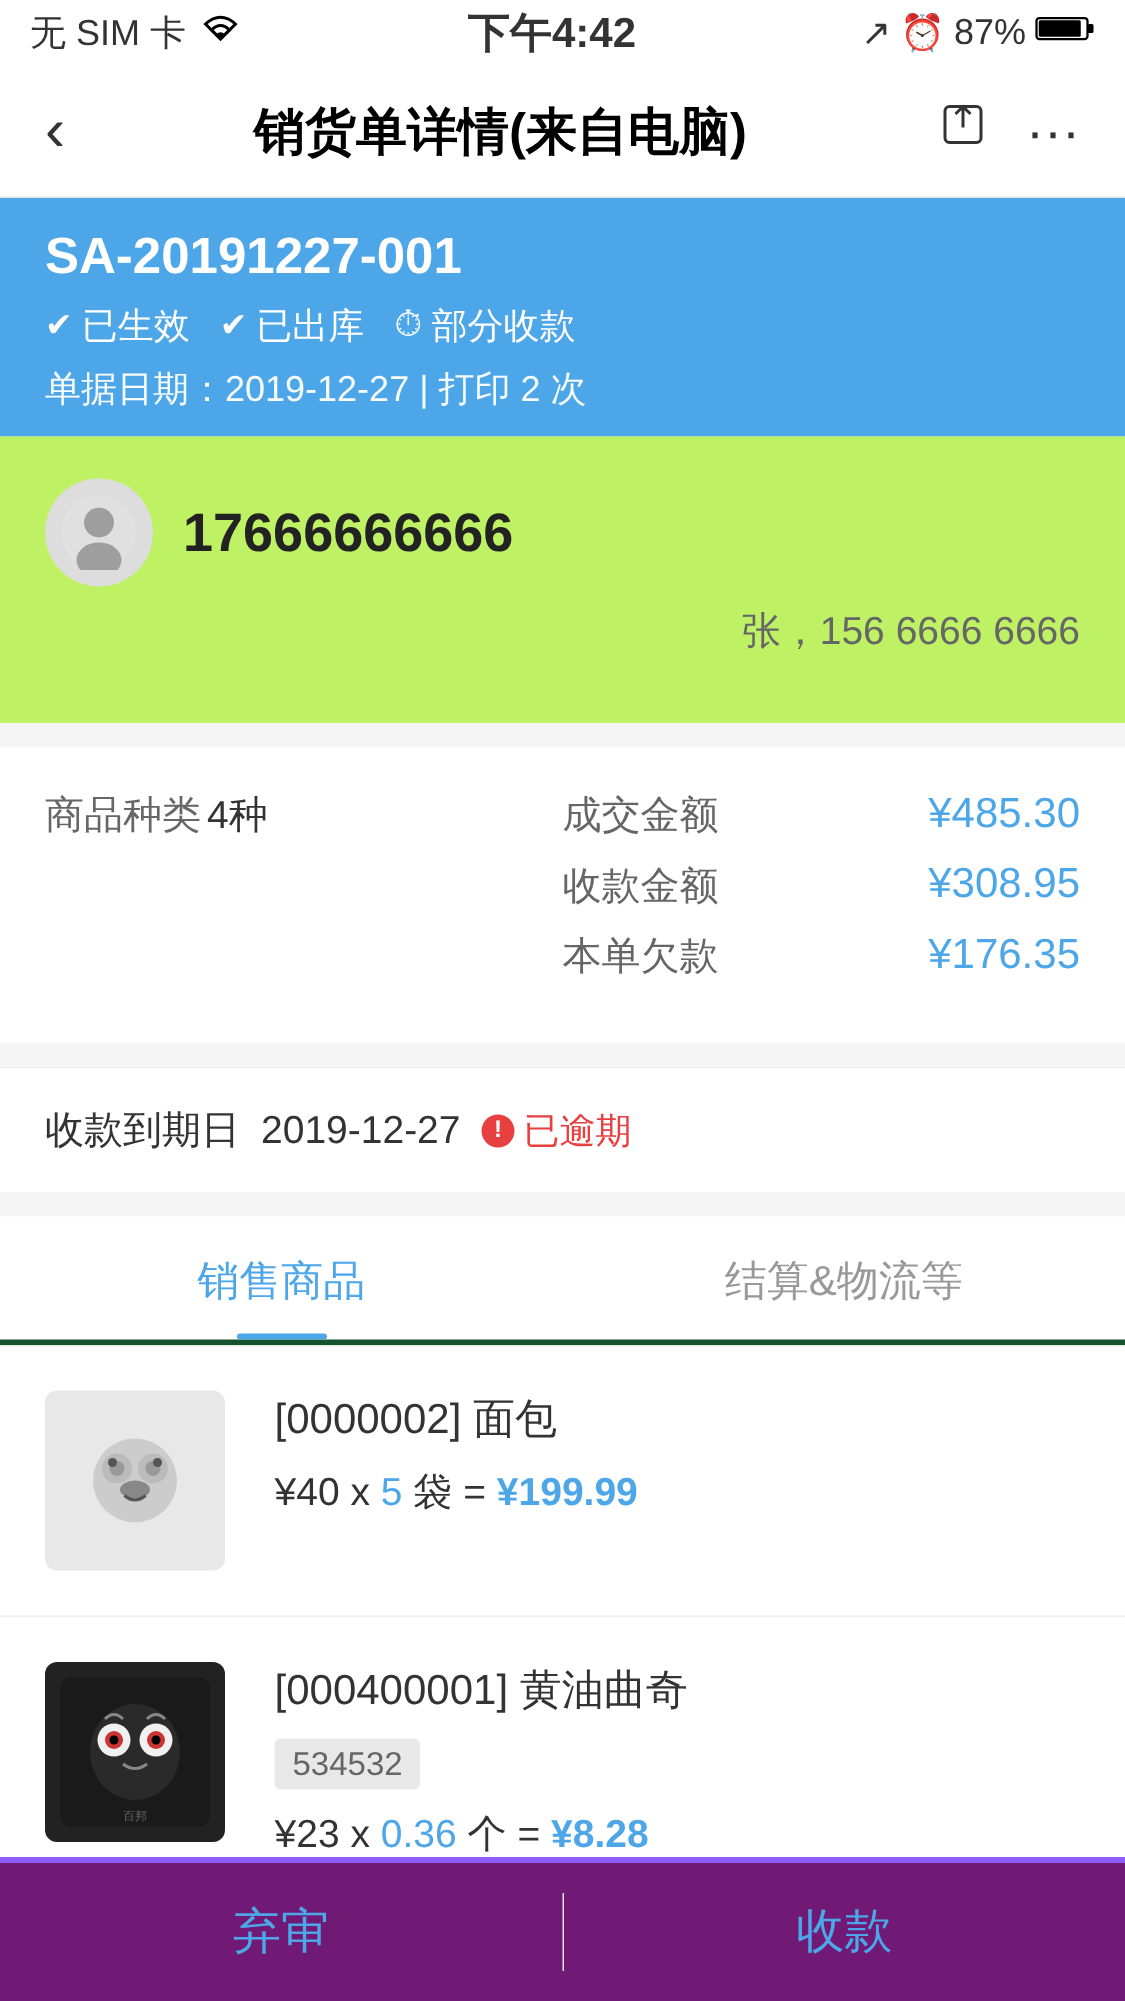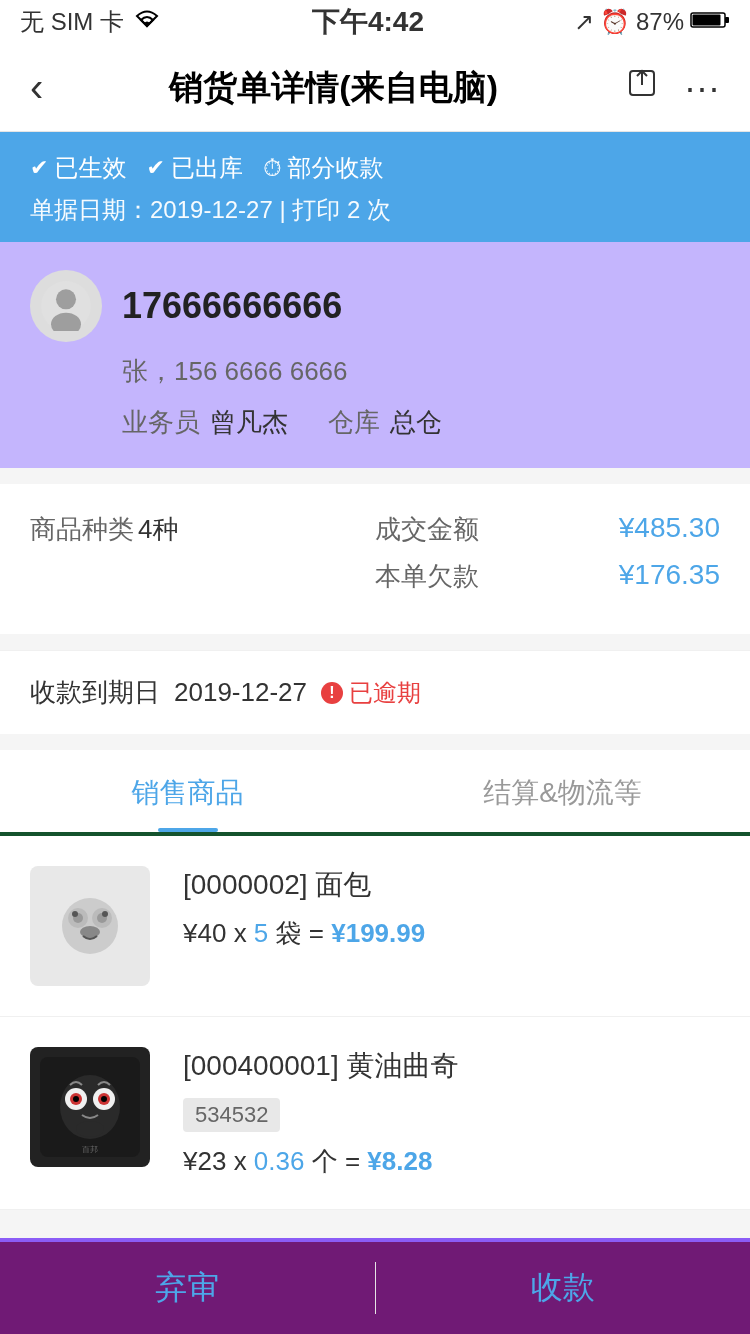--- a/index.html
+++ b/index.html
@@ -73,23 +73,24 @@
       font-size: 24px;
     }
     .status-tag .check { color: #fff; font-size: 22px; }
     .order-meta {
       font-size: 24px;
       color: rgba(255,255,255,0.95);
     }
 
     
     .customer-section {
-      background: #c4b5fd;
+      background: #bef264;
       padding: 28px 30px;
       margin-bottom: 16px;
+      text-align: right;
     }
     .customer-row {
       display: flex;
       align-items: center;
       gap: 20px;
       margin-bottom: 12px;
     }
     .avatar {
       width: 72px;
       height: 72px;
@@ -336,20 +337,21 @@
       <svg width="36" height="36" viewBox="0 0 36 36">
         <rect x="6" y="6" width="24" height="24" rx="3" fill="none" stroke="#333" stroke-width="2"></rect>
         <path d="M18 6 L18 20 M13 11 L18 6 L23 11" stroke="#333" stroke-width="2" fill="none"></path>
       </svg>
     </span>
     <span class="nav-icon">···</span>
   </div>
 </div>
 
 <div class="header-banner">
+  <div class="order-id">SA-20191227-001</div>
   <div class="order-status">
     <div class="status-tag">
       <span class="check">✔</span>
       <span>已生效</span>
     </div>
     <div class="status-tag">
       <span class="check">✔</span>
       <span>已出库</span>
     </div>
     <div class="status-tag">
@@ -369,44 +371,38 @@
     <div class="avatar">
       <svg viewBox="0 0 60 60" xmlns="http://www.w3.org/2000/svg">
         <circle cx="30" cy="30" r="30" fill="#e0e0e0"></circle>
         <circle cx="30" cy="22" r="12" fill="#9e9e9e"></circle>
         <ellipse cx="30" cy="52" rx="18" ry="14" fill="#9e9e9e"></ellipse>
       </svg>
     </div>
     <span class="customer-name">17666666666</span>
   </div>
   <div class="customer-info">张，156 6666 6666</div>
-  <div class="customer-meta">
-    <div class="customer-meta-item">
-      <span class="meta-label">业务员</span>
-      <span class="meta-value">曾凡杰</span>
-    </div>
-    <div class="customer-meta-item">
-      <span class="meta-label">仓库</span>
-      <span class="meta-value">总仓</span>
-    </div>
-  </div>
 </div>
 
 <div class="summary-section">
   <div class="summary-row">
     <div class="summary-left">
       <div class="summary-item">
         <span class="summary-label">商品种类</span>
         <span class="summary-count">4种</span>
       </div>
     </div>
     <div class="summary-right">
       <div class="summary-right-item">
         <span class="summary-right-label">成交金额</span>
         <span class="summary-right-val">¥485.30</span>
+      </div>
+      <div class="summary-right-item">
+        <span class="summary-right-label">收款金额</span>
+        <span class="summary-right-val">¥308.95</span>
       </div>
       <div class="summary-right-item">
         <span class="summary-right-label">本单欠款</span>
         <span class="summary-right-val">¥176.35</span>
       </div>
     </div>
   </div>
 </div>
 
 <div class="due-section">

